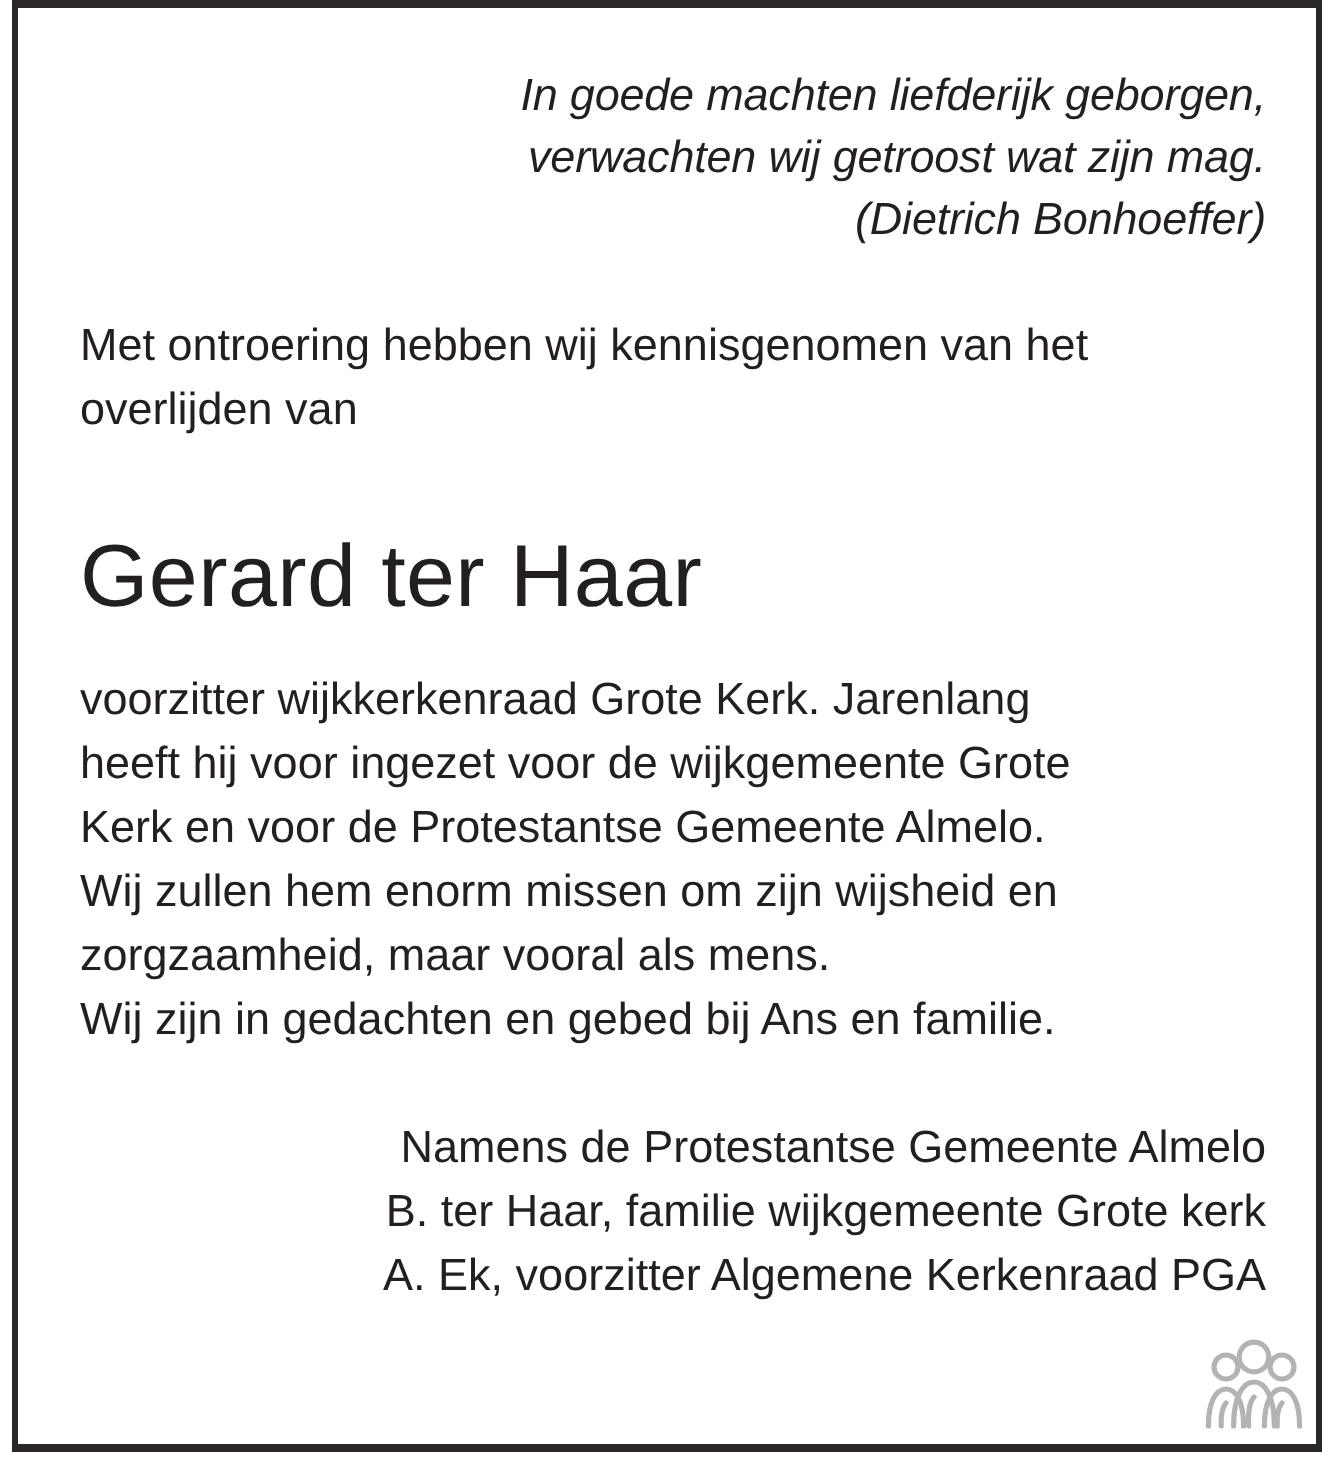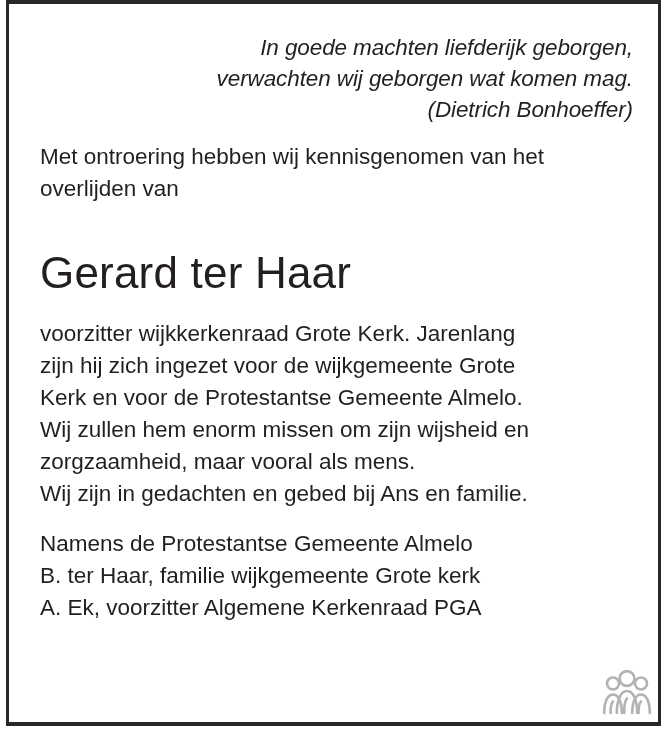--- a/index.html
+++ b/index.html
@@ -61,21 +61,21 @@
     display: block;
     white-space: nowrap;
   }
   .quote .attrib {
     display: block;
     white-space: nowrap;
   }
 
   
   .intro {
-    margin-top: 16px;
+    margin-top: 32px;
     font-size: 22.5px;
     line-height: 32px;
     color: #231f20;
     text-align: left;
     max-width: 590px;
   }
   .intro .line { display: block; }
 
   
   .name {
@@ -93,25 +93,25 @@
     margin-top: 20px;
     font-size: 22.5px;
     line-height: 32px;
     color: #231f20;
     text-align: left;
   }
   .body-text .line { display: block; }
 
   
   .signature {
-    margin-top: 18px;
+    margin-top: 32px;
     font-size: 22.5px;
     line-height: 32px;
     color: #231f20;
-    text-align: left;
+    text-align: right;
   }
   .signature .line { display: block; }
 
   
   .group-icon {
     position: absolute;
     right: 16px;
     bottom: 16px;
     width: 52px;
     height: 48px;
@@ -123,34 +123,34 @@
 <body>
 
 <div id="notice">
 
   <div class="frame"></div>
 
   <div class="content">
 
     <div class="quote">
       <span class="line">In goede machten liefderijk geborgen,</span>
-      <span class="line">verwachten wij geborgen wat komen mag.</span>
+      <span class="line">verwachten wij getroost wat zijn mag.</span>
       <span class="attrib">(Dietrich Bonhoeffer)</span>
     </div>
 
     <div class="intro">
       <span class="line">Met ontroering hebben wij kennisgenomen van het</span>
       <span class="line">overlijden van</span>
     </div>
 
     <div class="name">Gerard ter Haar</div>
 
     <div class="body-text">
       <span class="line">voorzitter wijkkerkenraad Grote Kerk. Jarenlang</span>
-      <span class="line">zijn hij zich ingezet voor de wijkgemeente Grote</span>
+      <span class="line">heeft hij voor ingezet voor de wijkgemeente Grote</span>
       <span class="line">Kerk en voor de Protestantse Gemeente Almelo.</span>
       <span class="line">Wij zullen hem enorm missen om zijn wijsheid en</span>
       <span class="line">zorgzaamheid, maar vooral als mens.</span>
       <span class="line">Wij zijn in gedachten en gebed bij Ans en familie.</span>
     </div>
 
     <div class="signature">
       <span class="line">Namens de Protestantse Gemeente Almelo</span>
       <span class="line">B. ter Haar, familie wijkgemeente Grote kerk</span>
       <span class="line">A. Ek, voorzitter Algemene Kerkenraad PGA</span>

